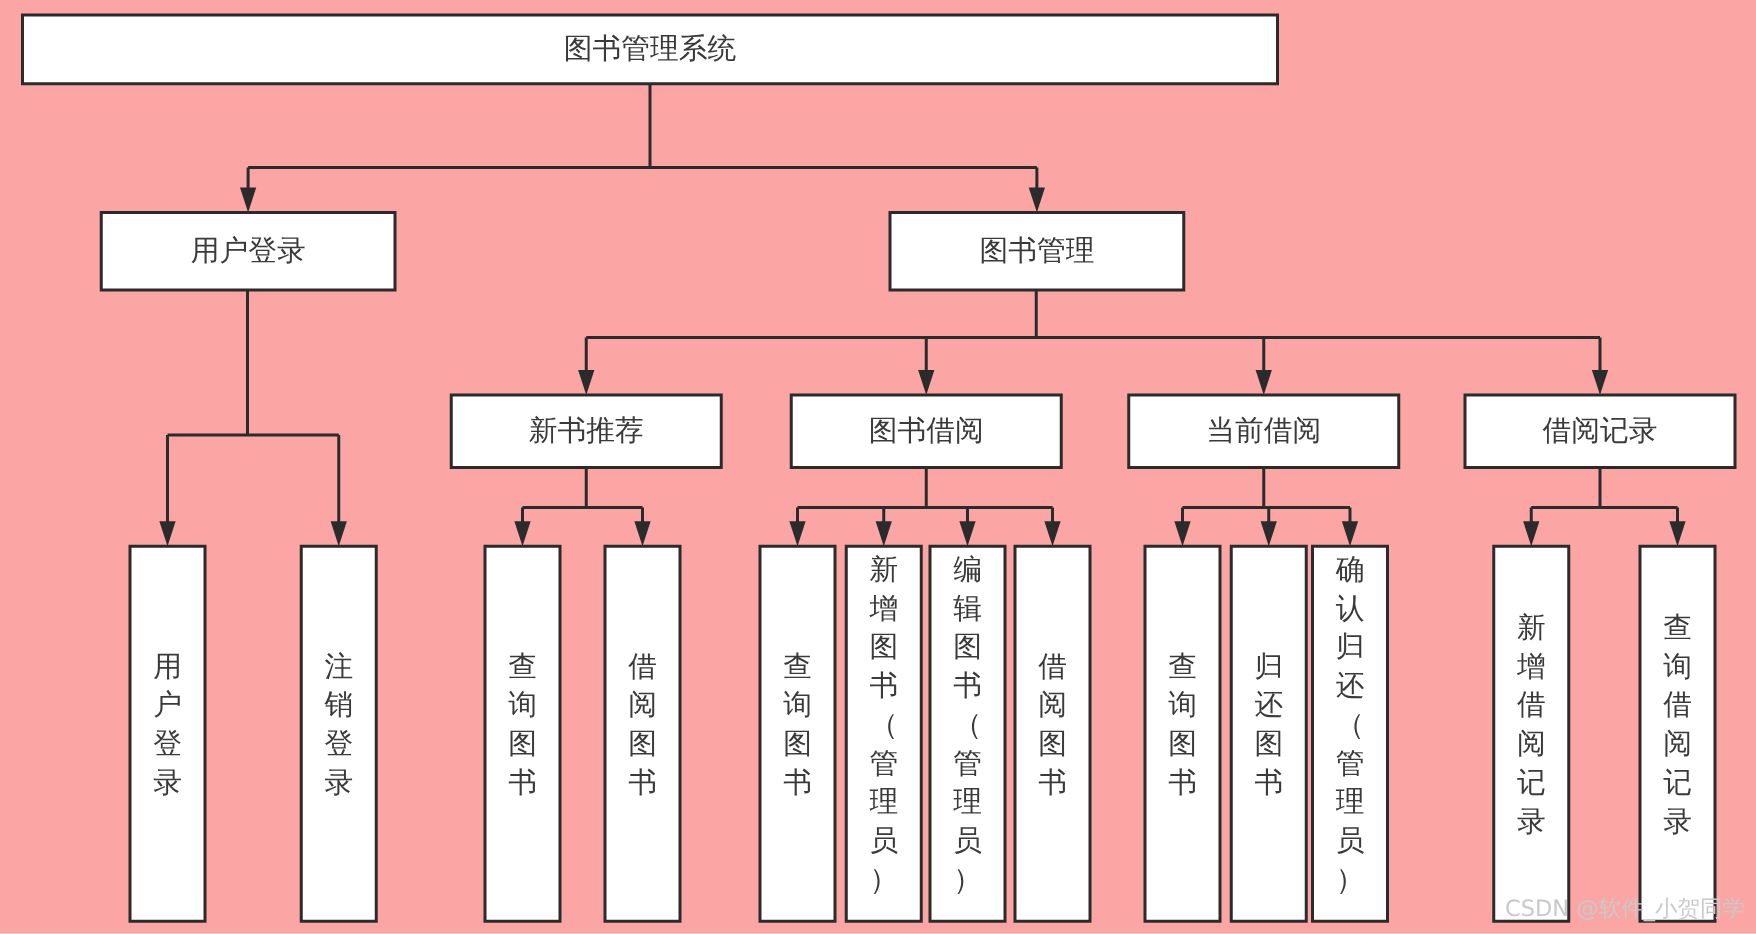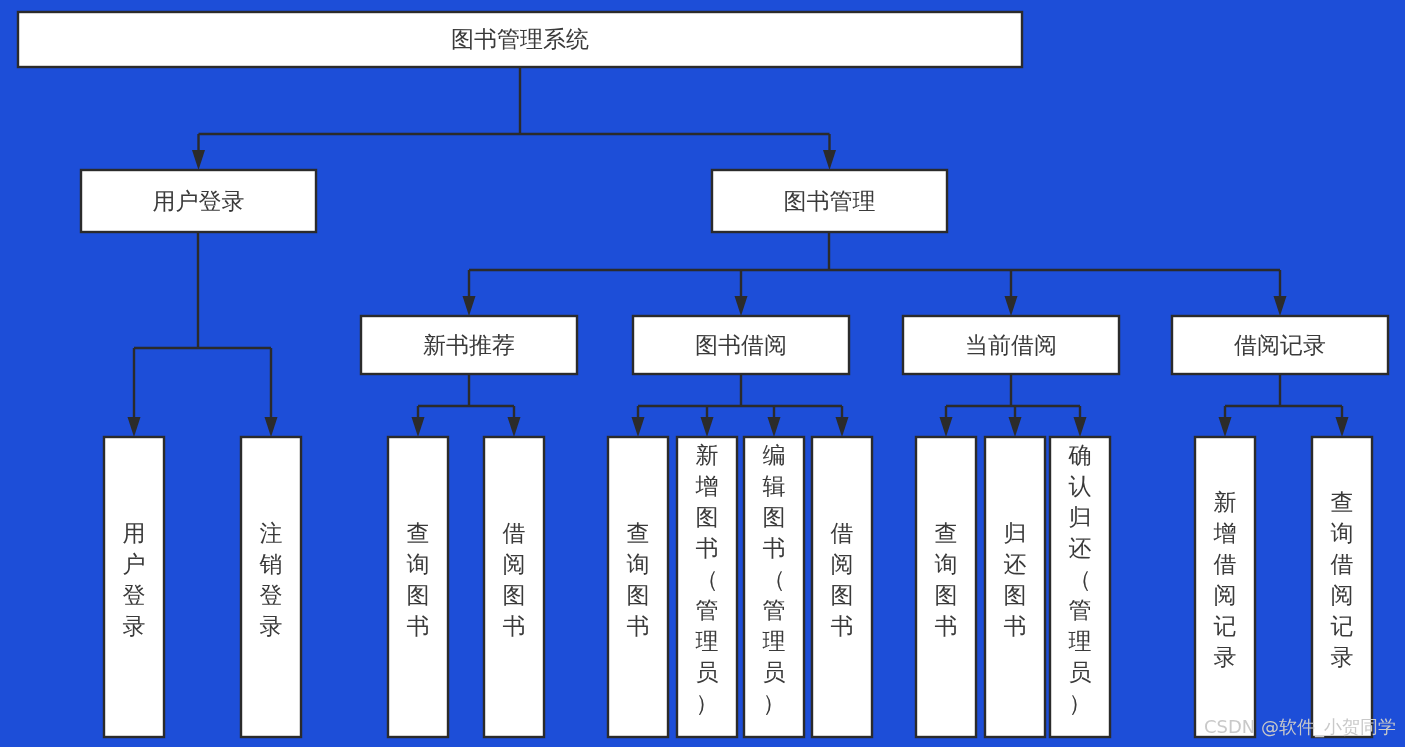--- a/index.html
+++ b/index.html
@@ -8,21 +8,21 @@
     padding: 0;
     background: #ffffff;
   }
   body {
     font-family: "DejaVu Sans", "Liberation Sans", sans-serif;
   }
   #diagram-root {
     position: relative;
     width: 1405px;
     height: 747px;
-    background: #1d4ed8;
+    background: #fca5a5;
     overflow: hidden;
   }
   svg.flow-canvas {
     position: absolute;
     left: 0;
     top: 0;
     width: 1405px;
     height: 747px;
     display: block;
   }

